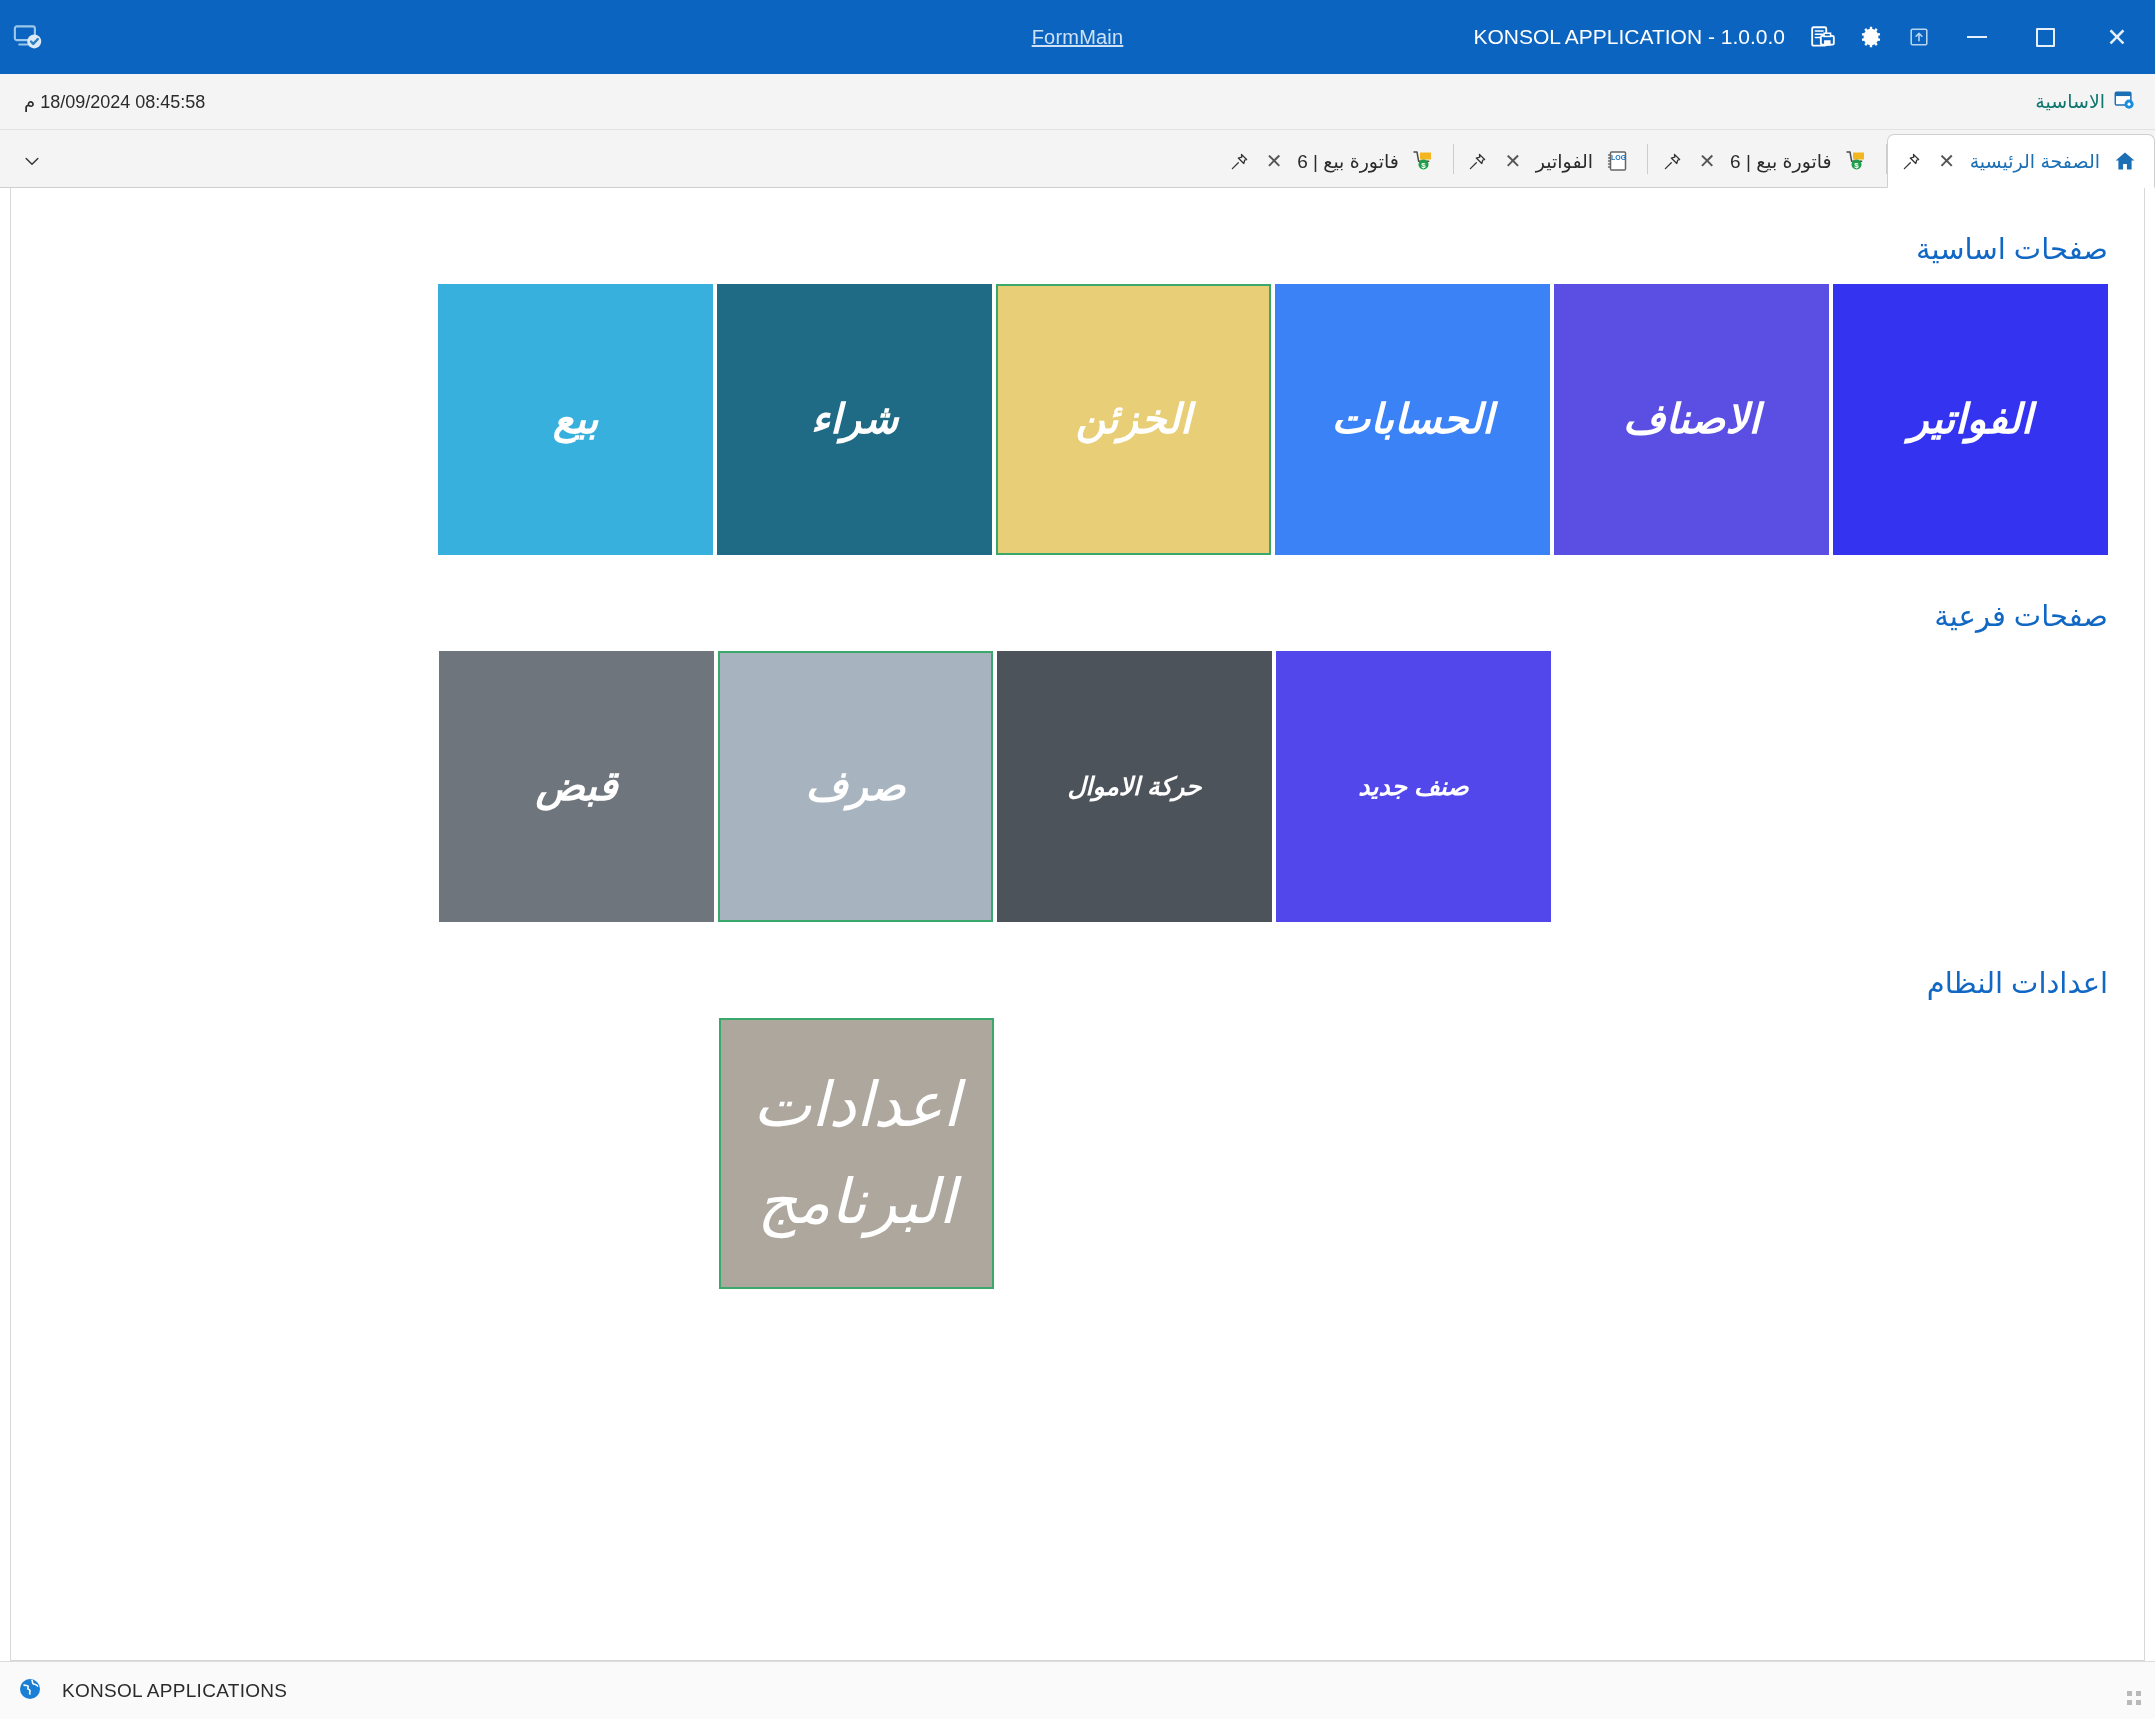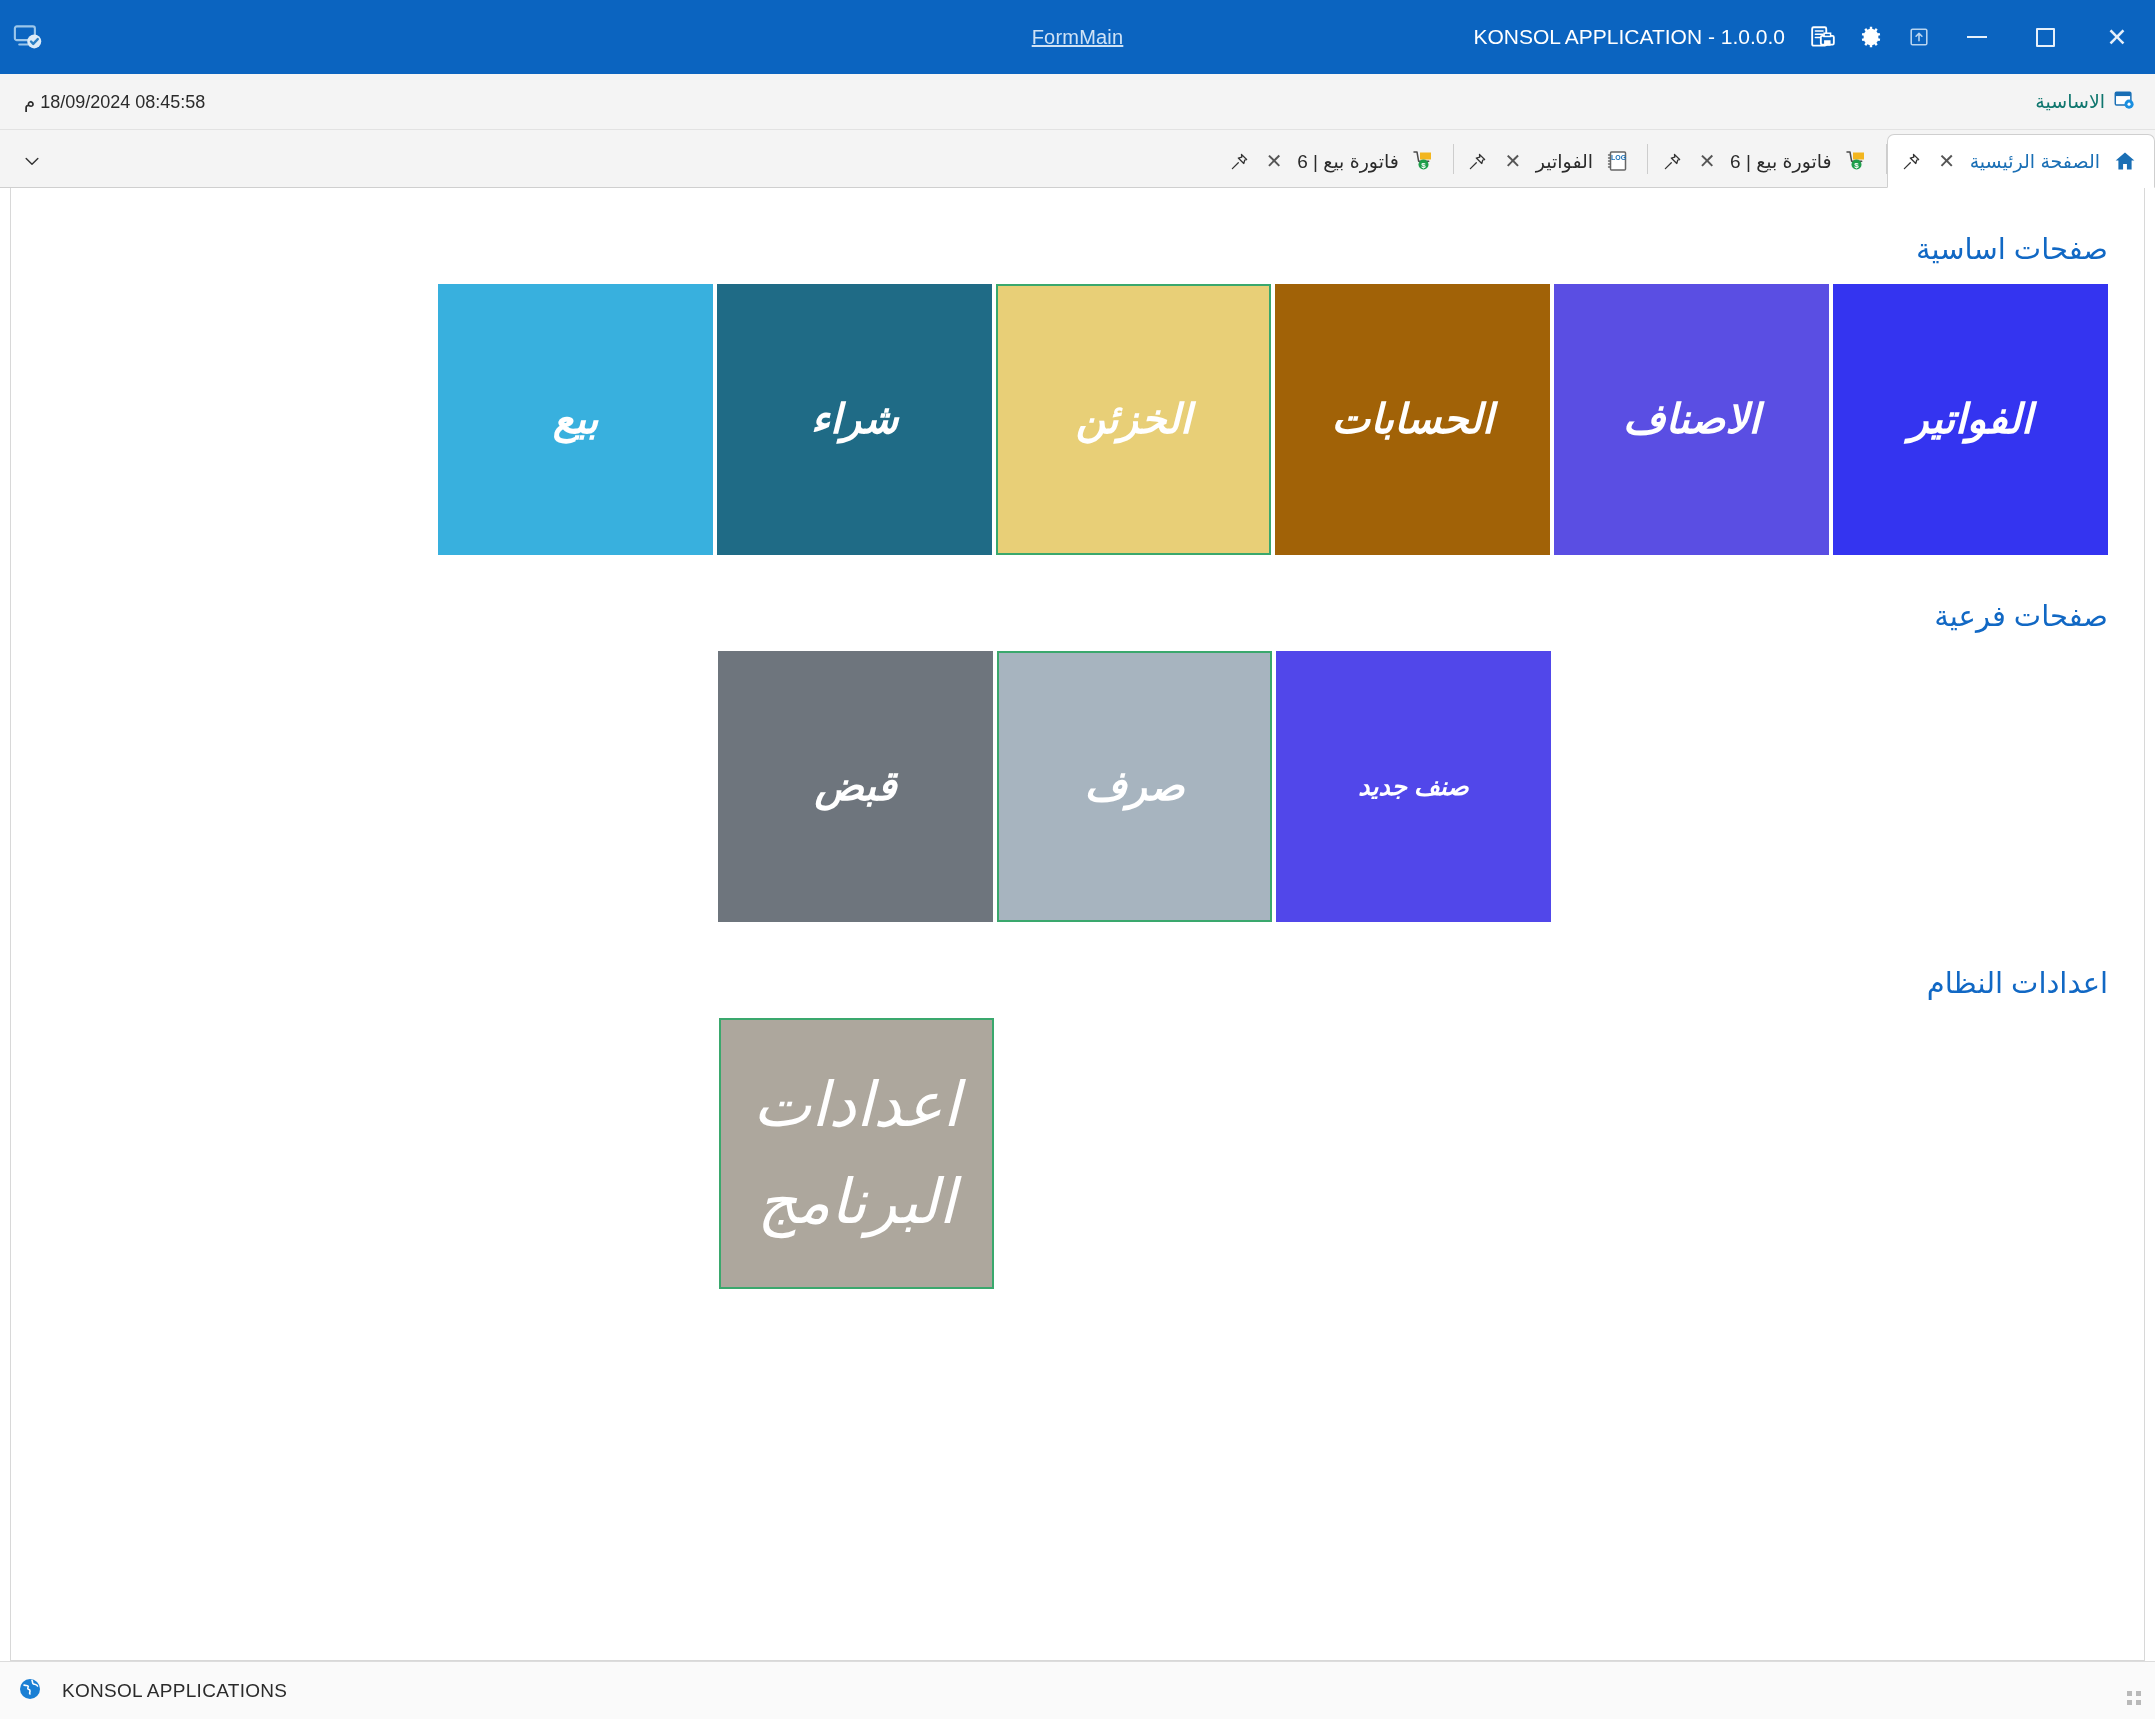--- a/index.html
+++ b/index.html
@@ -290,38 +290,41 @@
 
 
   <div class="section-title">صفحات اساسية</div>
   <div class="tile-row row-gap-1">
     <div class="tile big" style="background:#3434f0">
       <span class="tile-label">الفواتير</span>
     </div>
     <div class="tile big" style="background:#5a4ee3">
       <span class="tile-label">الاصناف</span>
     </div>
-    <div class="tile big" style="background:#a16207">
+    <div class="tile big" style="background:#3b82f6">
       <span class="tile-label">الحسابات</span>
     </div>
     <div class="tile big bordered" style="background:#e8cf77">
       <span class="tile-label">الخزئن</span>
     </div>
     <div class="tile big" style="background:#1f6b86">
       <span class="tile-label">شراء</span>
     </div>
     <div class="tile big" style="background:#38b0de">
       <span class="tile-label">بيع</span>
     </div>
   </div>
 
   <div class="section-title">صفحات فرعية</div>
   <div class="tile-row row-gap-2" style="padding-right:557px">
     <div class="tile mid" style="background:#5147ea">
       <span class="tile-label">صنف جديد</span>
+    </div>
+    <div class="tile mid" style="background:#4d535a">
+      <span class="tile-label">حركة الاموال</span>
     </div>
     <div class="tile big bordered" style="background:#a7b4bf">
       <span class="tile-label">صرف</span>
     </div>
     <div class="tile big" style="background:#6e757d">
       <span class="tile-label">قبض</span>
     </div>
   </div>
 
   <div class="section-title">اعدادات النظام</div>

